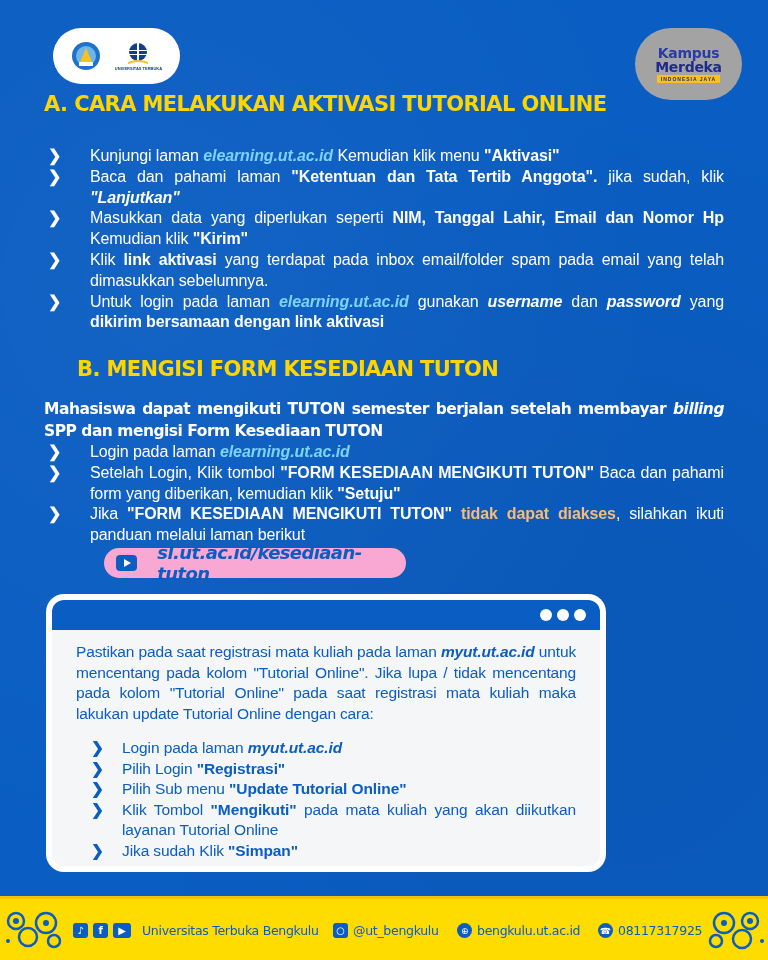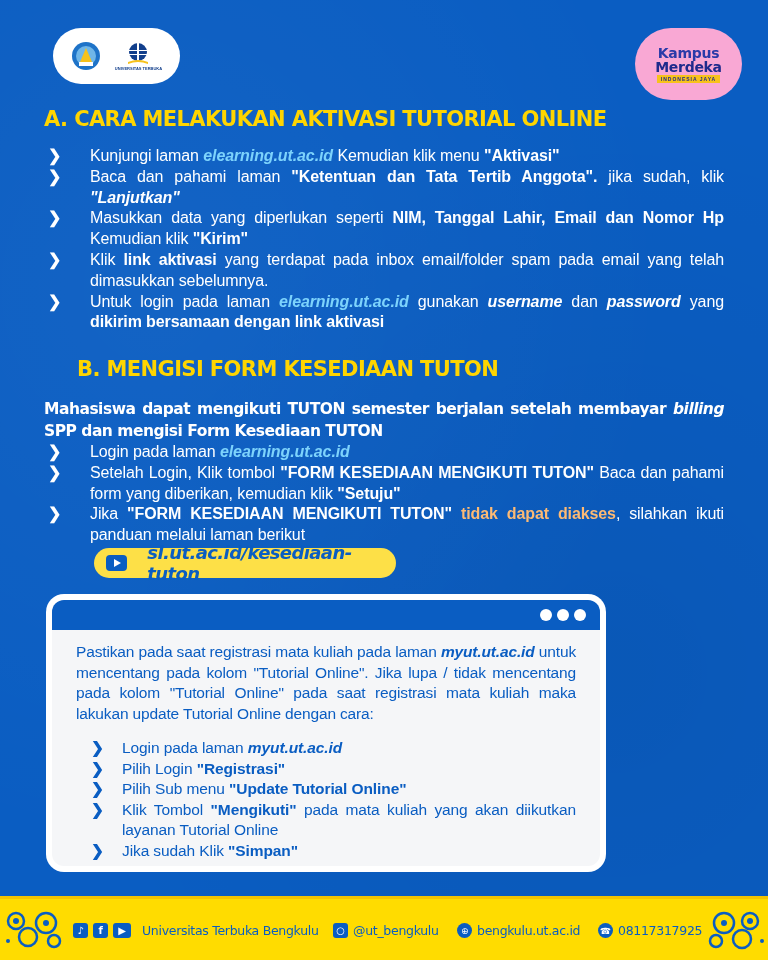--- a/index.html
+++ b/index.html
@@ -13,21 +13,21 @@
     color: #ffffff;
     position: relative;
   }
   .logo-pill-left {
     position: absolute; left: 53px; top: 28px; width: 127px; height: 56px;
     background: #fff; border-radius: 28px;
     display: flex; align-items: center; justify-content: center; gap: 14px;
   }
   .logo-pill-right {
     position: absolute; left: 635px; top: 28px; width: 107px; height: 72px;
-    background: #f9a8d4; border-radius: 36px;
+    background: #a3a3a3; border-radius: 36px;
     display: flex; flex-direction: column; align-items: center; justify-content: center;
   }
   .km-text { font-family: "DejaVu Sans", sans-serif; font-weight: bold; color: #2a3aa8; font-size: 14px; line-height: 14px; letter-spacing: -0.3px; }
   .km-text.second { color: #1f2a8c; }
   .km-band { background: #f7c21b; color: #1f2a8c; font-size: 5px; font-weight: bold; letter-spacing: 1px; padding: 1px 4px; margin-top: 1px; }
   .section-title {
     position: absolute; left: 44px; color: #ffd500;
     font-family: "DejaVu Sans", sans-serif; font-weight: bold; font-size: 21px; letter-spacing: -0.6px;
   }
   ul.steps { list-style: none; position: absolute; left: 48px; width: 676px; }
@@ -40,21 +40,21 @@
   }
   b { font-weight: bold; }
   .yl { color: #7dd3fc; font-weight: bold; font-style: italic; }
   .ylb { color: #fdba74; font-weight: bold; }
   .bi { font-weight: bold; font-style: italic; }
   .intro {
     position: absolute; left: 44px; top: 398px; width: 680px; font-weight: bold; font-size: 15.5px; line-height: 22px;
     text-align: justify; font-family: "DejaVu Sans", sans-serif; letter-spacing: -0.5px;
   }
   .link-pill {
-    position: absolute; left: 94px; top: 548px; width: 302px; height: 30px; background: #fde047; border-radius: 15px;
+    position: absolute; left: 104px; top: 548px; width: 302px; height: 30px; background: #f9a8d4; border-radius: 15px;
     display: flex; align-items: center; padding-left: 12px; gap: 20px;
   }
   .yt-icon { width: 22px; height: 16px; background: #0a5dc2; border-radius: 4px; position: relative; }
   .yt-icon::after { content: ""; position: absolute; left: 8px; top: 4px; border-left: 7px solid #fff; border-top: 4px solid transparent; border-bottom: 4px solid transparent; }
   .link-text { color: #0a5dc2; font-weight: bold; font-style: italic; font-size: 18px; font-family: "DejaVu Sans", sans-serif; letter-spacing: -0.6px; }
   .card {
     position: absolute; left: 46px; top: 594px; width: 560px; height: 278px;
     background: #fff; border-radius: 18px; padding: 6px 6px 6px 6px;
   }
   .card-bar {
@@ -99,21 +99,21 @@
     <span style="font-size:4px;color:#123f8c;font-weight:bold;">UNIVERSITAS TERBUKA</span>
   </div>
 </div>
 
 <div class="logo-pill-right">
   <span class="km-text">Kampus</span>
   <span class="km-text second">Merdeka</span>
   <span class="km-band">INDONESIA JAYA</span>
 </div>
 
-<div class="section-title" style="top:107px;">A. CARA MELAKUKAN AKTIVASI TUTORIAL ONLINE</div>
+<div class="section-title" style="top:92px;">A. CARA MELAKUKAN AKTIVASI TUTORIAL ONLINE</div>
 <ul class="steps" style="top:146px;">
   <li>
     <span class="chev">❯</span>
     <span>Kunjungi laman </span><span class="yl">elearning.ut.ac.id</span><span> Kemudian klik menu </span><b>"Aktivasi"</b>
   </li>
   <li>
     <span class="chev">❯</span>
     <span>Baca dan pahami laman </span><b>"Ketentuan dan Tata Tertib Anggota".</b><span> jika sudah, klik </span><span class="bi">"Lanjutkan"</span>
   </li>
   <li>

